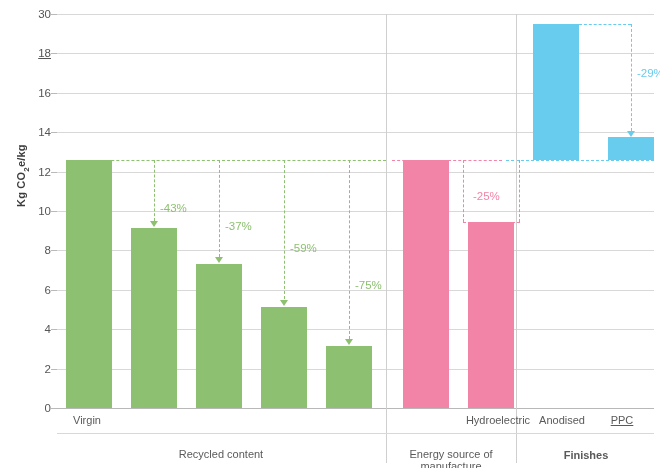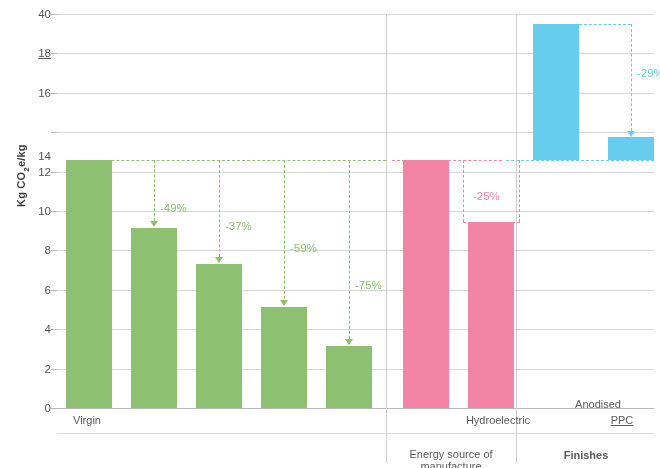--- a/index.html
+++ b/index.html
@@ -130,33 +130,33 @@
 <body>
 
 <div id="root">
 
   <div class="ytitle">Kg CO<sub>2</sub>e/kg</div>
 
   <div class="plot">
 
     <div class="gridline" style="top:0px;"></div>
     <div class="tickmark" style="top:0px;"></div>
-    <div class="ytick" style="top:0px;">40</div>
+    <div class="ytick" style="top:0px;">30</div>
 
     <div class="gridline" style="top:39.4px;"></div>
     <div class="tickmark" style="top:39.4px;"></div>
     <div class="ytick" style="top:39.4px;text-decoration:underline;">18</div>
 
     <div class="gridline" style="top:78.8px;"></div>
     <div class="tickmark" style="top:78.8px;"></div>
     <div class="ytick" style="top:78.8px;">16</div>
 
     <div class="gridline" style="top:118.2px;"></div>
     <div class="tickmark" style="top:118.2px;"></div>
-    <div class="ytick" style="top:118.2px;margin-top:24px;">14</div>
+    <div class="ytick" style="top:118.2px;">14</div>
 
     <div class="gridline" style="top:157.6px;"></div>
     <div class="tickmark" style="top:157.6px;"></div>
     <div class="ytick" style="top:157.6px;">12</div>
 
     <div class="gridline" style="top:197px;"></div>
     <div class="tickmark" style="top:197px;"></div>
     <div class="ytick" style="top:197px;">10</div>
 
     <div class="gridline" style="top:236.4px;"></div>
@@ -188,21 +188,21 @@
     <div class="bar green" style="left:74px;width:46px;top:213.7px;height:180.3px;"></div>
 
     <div class="bar green" style="left:139px;width:46px;top:250.2px;height:143.8px;"></div>
 
     <div class="bar green" style="left:204px;width:46px;top:292.5px;height:101.5px;"></div>
 
     <div class="bar green" style="left:269px;width:46px;top:332px;height:62px;"></div>
 
     <div class="dashline" style="left:97px;top:145.8px;height:61px;"></div>
     <div class="arrowhead" style="left:97px;top:206.8px;"></div>
-    <div class="pctlabel" style="left:103px;top:188px;">-49%</div>
+    <div class="pctlabel" style="left:103px;top:188px;">-43%</div>
 
     <div class="dashline" style="left:162px;top:145.8px;height:97.4px;"></div>
     <div class="arrowhead" style="left:162px;top:243.2px;"></div>
     <div class="pctlabel" style="left:168px;top:206px;">-37%</div>
 
     <div class="dashline" style="left:227px;top:145.8px;height:139.7px;"></div>
     <div class="arrowhead" style="left:227px;top:285.5px;"></div>
     <div class="pctlabel" style="left:233px;top:228px;">-59%</div>
 
     <div class="dashline" style="left:292px;top:145.8px;height:179.2px;"></div>
@@ -241,24 +241,25 @@
 
 
 
 
 
 
   <div class="xlab" style="left:452px;top:414px;width:92px;">
     <span>Hydroelectric</span>
   </div>
 
-  <div class="xlab" style="left:519px;top:398px;width:86px;padding-left:36px;">
+  <div class="xlab" style="left:519px;top:414px;width:86px;">
     <span>Anodised</span>
   </div>
 
   <div class="xlab" style="left:592px;top:414px;width:60px;text-decoration:underline;">
     <span>PPC</span>
   </div>
 
+  <div class="grouplab" style="left:60px;top:448px;width:322px;">Recycled content</div>
   <div class="grouplab" style="left:388px;top:448px;width:126px;">Energy source of manufacture</div>
   <div class="grouplab" style="left:518px;top:449px;width:136px;font-weight:bold;">Finishes</div>
 
 </div>
 
 </body></html>

